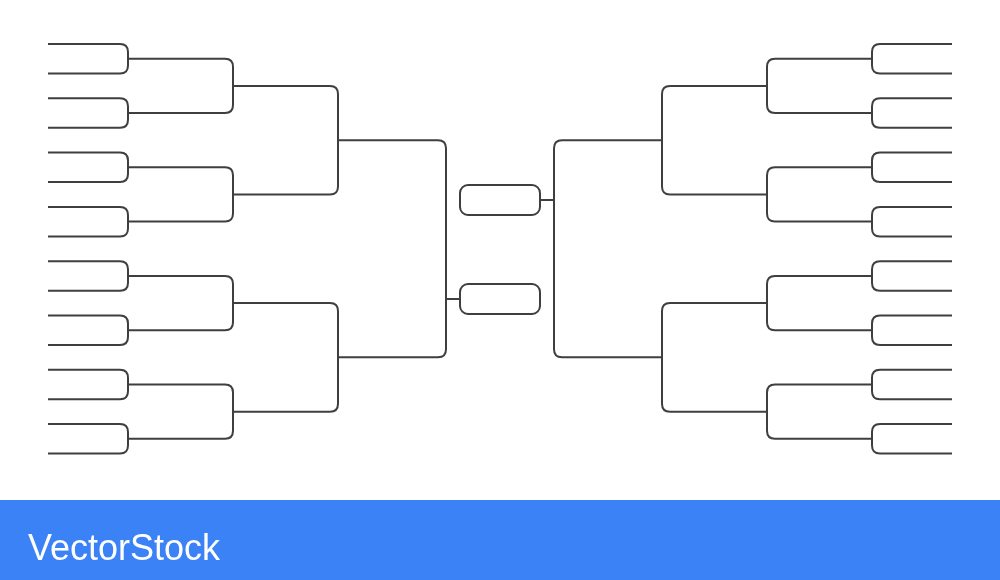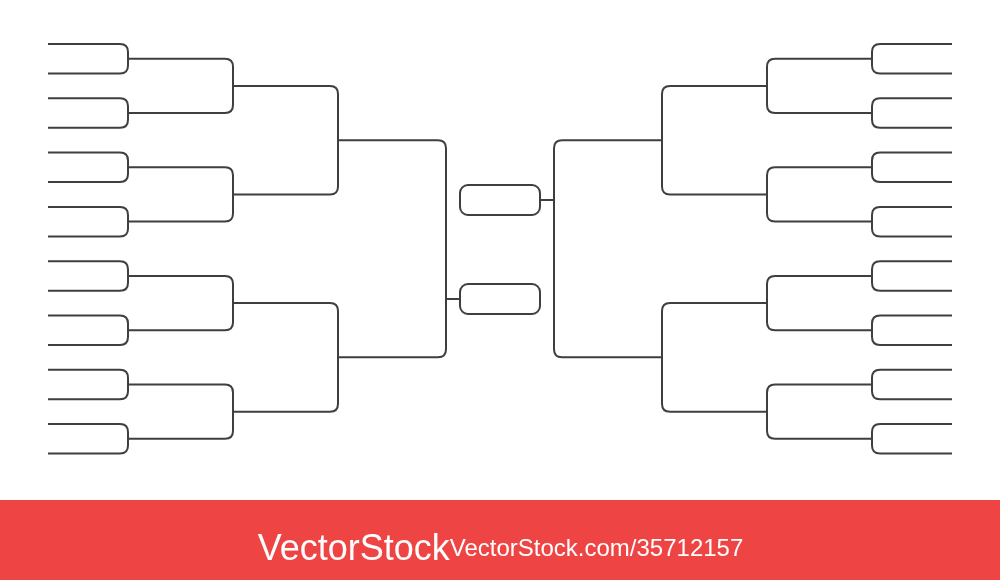--- a/index.html
+++ b/index.html
@@ -31,24 +31,24 @@
     fill: none;
     stroke: #3f3f3f;
     stroke-width: 2;
   }
   .watermark-bar {
     position: absolute;
     left: 0;
     bottom: 0;
     width: 1000px;
     height: 80px;
-    background: #ef4444;
+    background: #3b82f6;
     display: flex;
     align-items: center;
-    justify-content: center;
+    justify-content: flex-start;
     padding: 16px 27px 0 28px;
     box-sizing: border-box;
   }
   .brand-watermark {
     color: #ffffff;
     font-size: 36px;
     line-height: 1;
     letter-spacing: 0;
     white-space: nowrap;
   }
@@ -109,16 +109,15 @@
         <rect x="460" y="185" width="80" height="30" rx="8"></rect>
         <path d="M446 299H460"></path>
         <rect x="460" y="284" width="80" height="30" rx="8"></rect>
       </g>
 
     </svg>
   </div>
 
   <footer class="watermark-bar">
     <span class="brand-watermark">VectorStock</span>
-    <span class="url-watermark">VectorStock.com/35712157</span>
   </footer>
 
 </div>
 
 </body></html>

